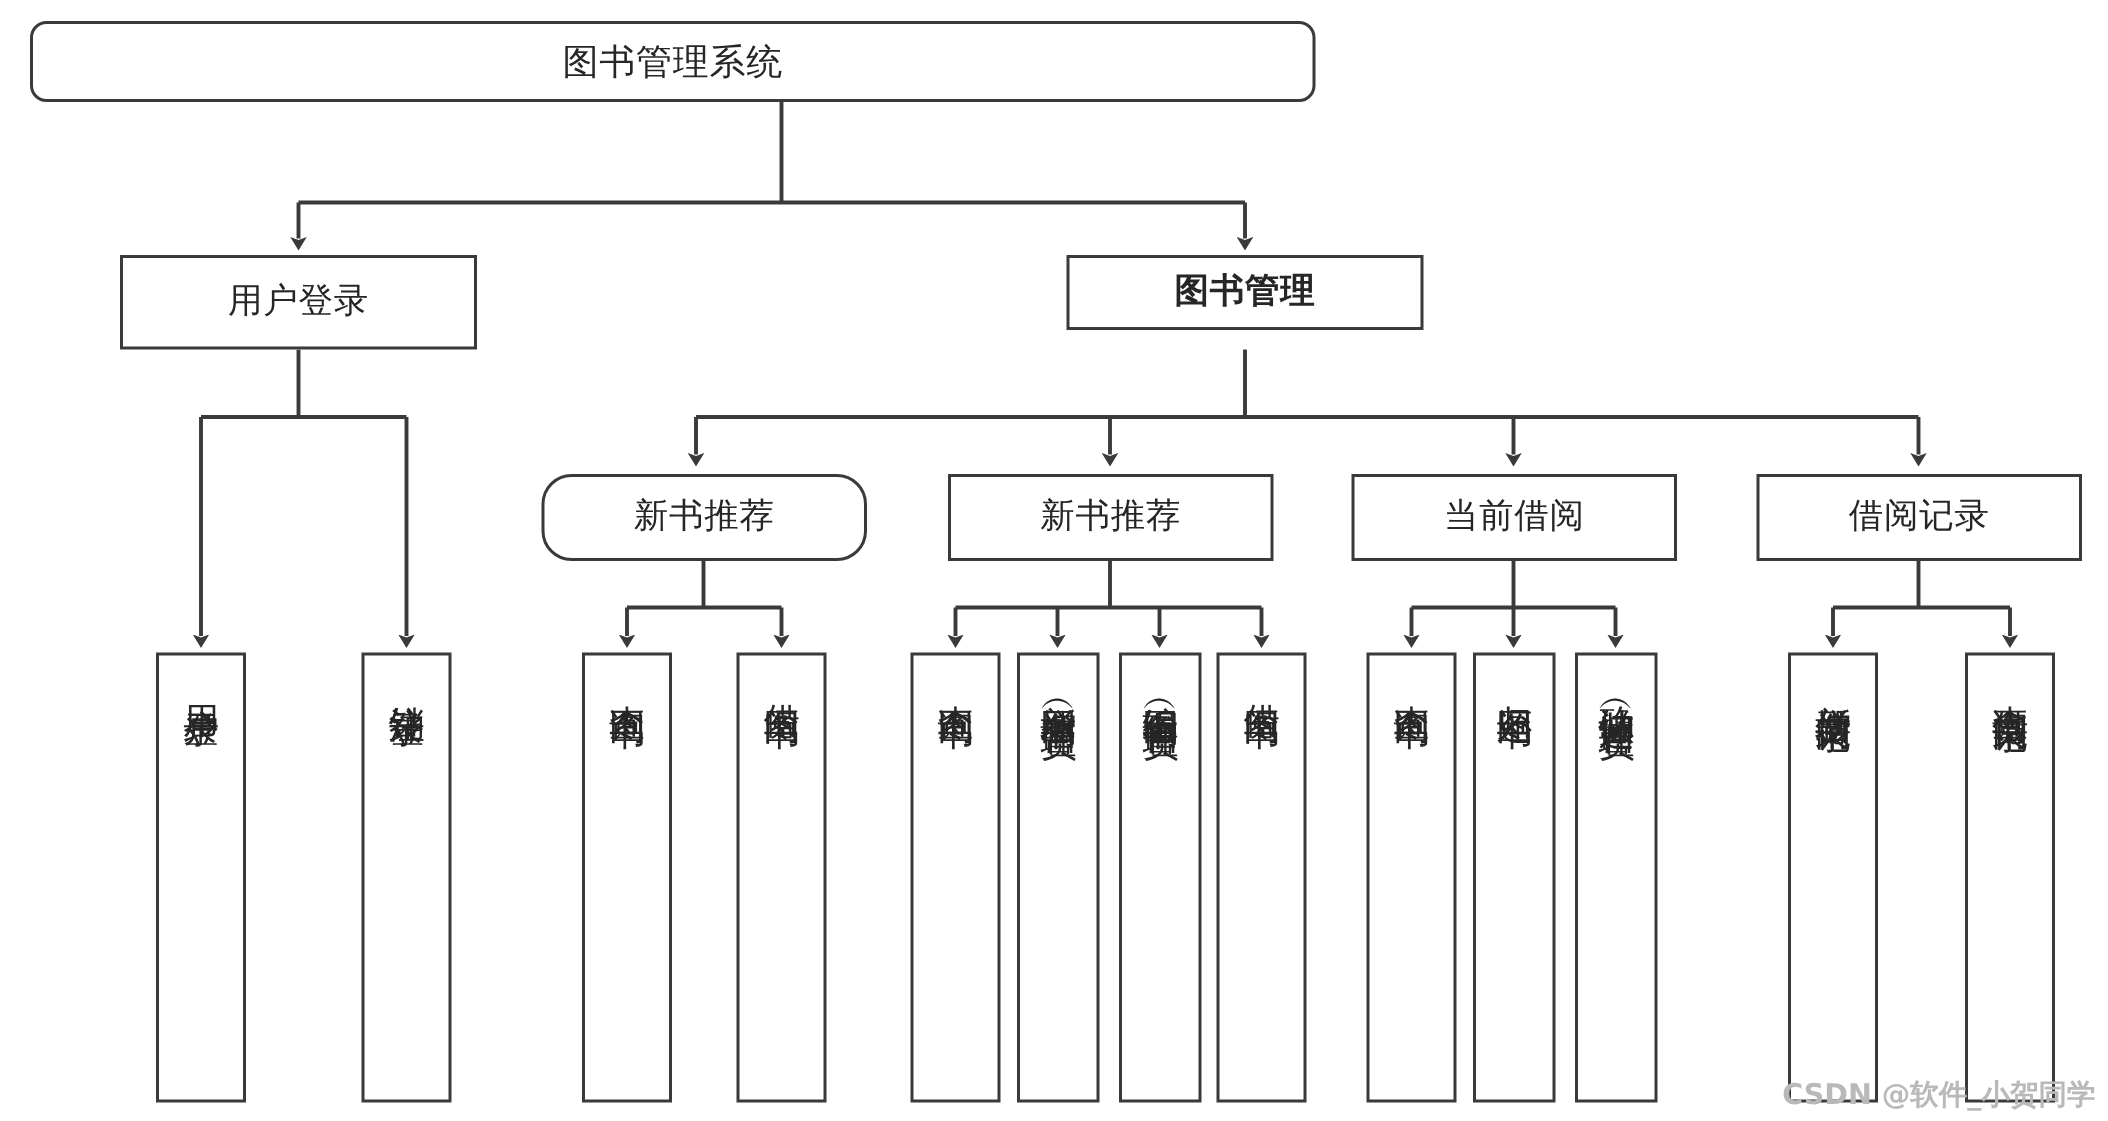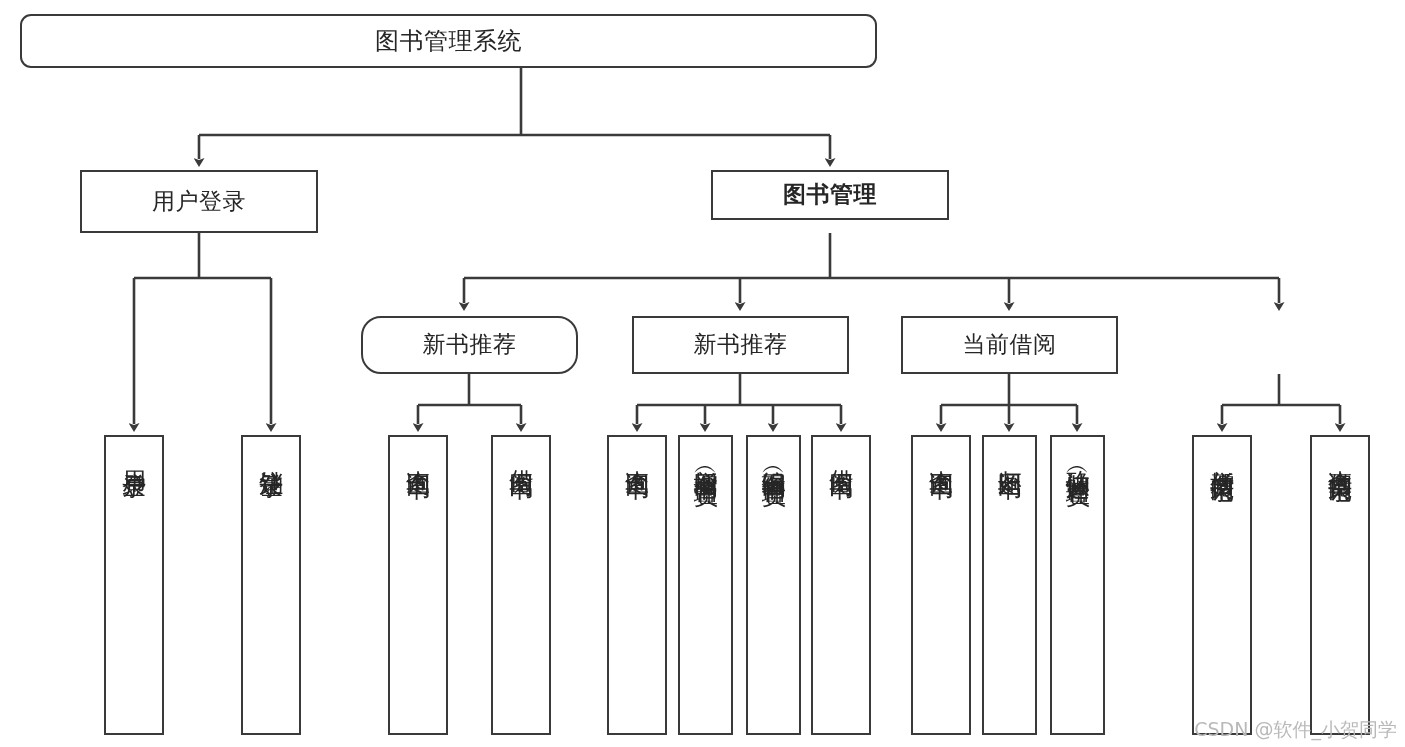--- a/index.html
+++ b/index.html
@@ -67,20 +67,21 @@
   }
   .watermark {
     position: absolute;
     right: 8px;
     bottom: 4px;
     font-size: 19px;
     color: #b9b9b9;
     z-index: 5;
     white-space: nowrap;
     user-select: none;
+    font-weight: bold;
   }
 </style>
 </head>
 <body>
 
 <div id="diagram-root">
 
   <svg id="edges-svg" viewBox="0 0 1405 747" xmlns="http://www.w3.org/2000/svg">
     <defs>
       <marker id="arrow" markerWidth="9" markerHeight="11" refX="1" refY="5.5" orient="auto" markerUnits="userSpaceOnUse">
@@ -147,20 +148,23 @@
 
   <div class="node horiz" style="left:361px; top:316px; width:217px; height:58px;border-radius:20px;">
     <span class="label">新书推荐</span>
   </div>
   <div class="node horiz" style="left:632px; top:316px; width:217px; height:58px;">
     <span class="label">新书推荐</span>
   </div>
   <div class="node horiz" style="left:901px; top:316px; width:217px; height:58px;align-items:center;">
     <span class="label">当前借阅</span>
   </div>
+  <div class="node horiz" style="left:1171px; top:316px; width:217px; height:58px;">
+    <span class="label">借阅记录</span>
+  </div>
 
   <div class="node vert" style="left:104px; top:435px; width:60px; height:300px;">
     <span class="label">用户登录</span>
   </div>
   <div class="node vert" style="left:241px; top:435px; width:60px; height:300px;">
     <span class="label">注销登录</span>
   </div>
 
   <div class="node vert" style="left:388px; top:435px; width:60px; height:300px;">
     <span class="label">查询图书</span>

